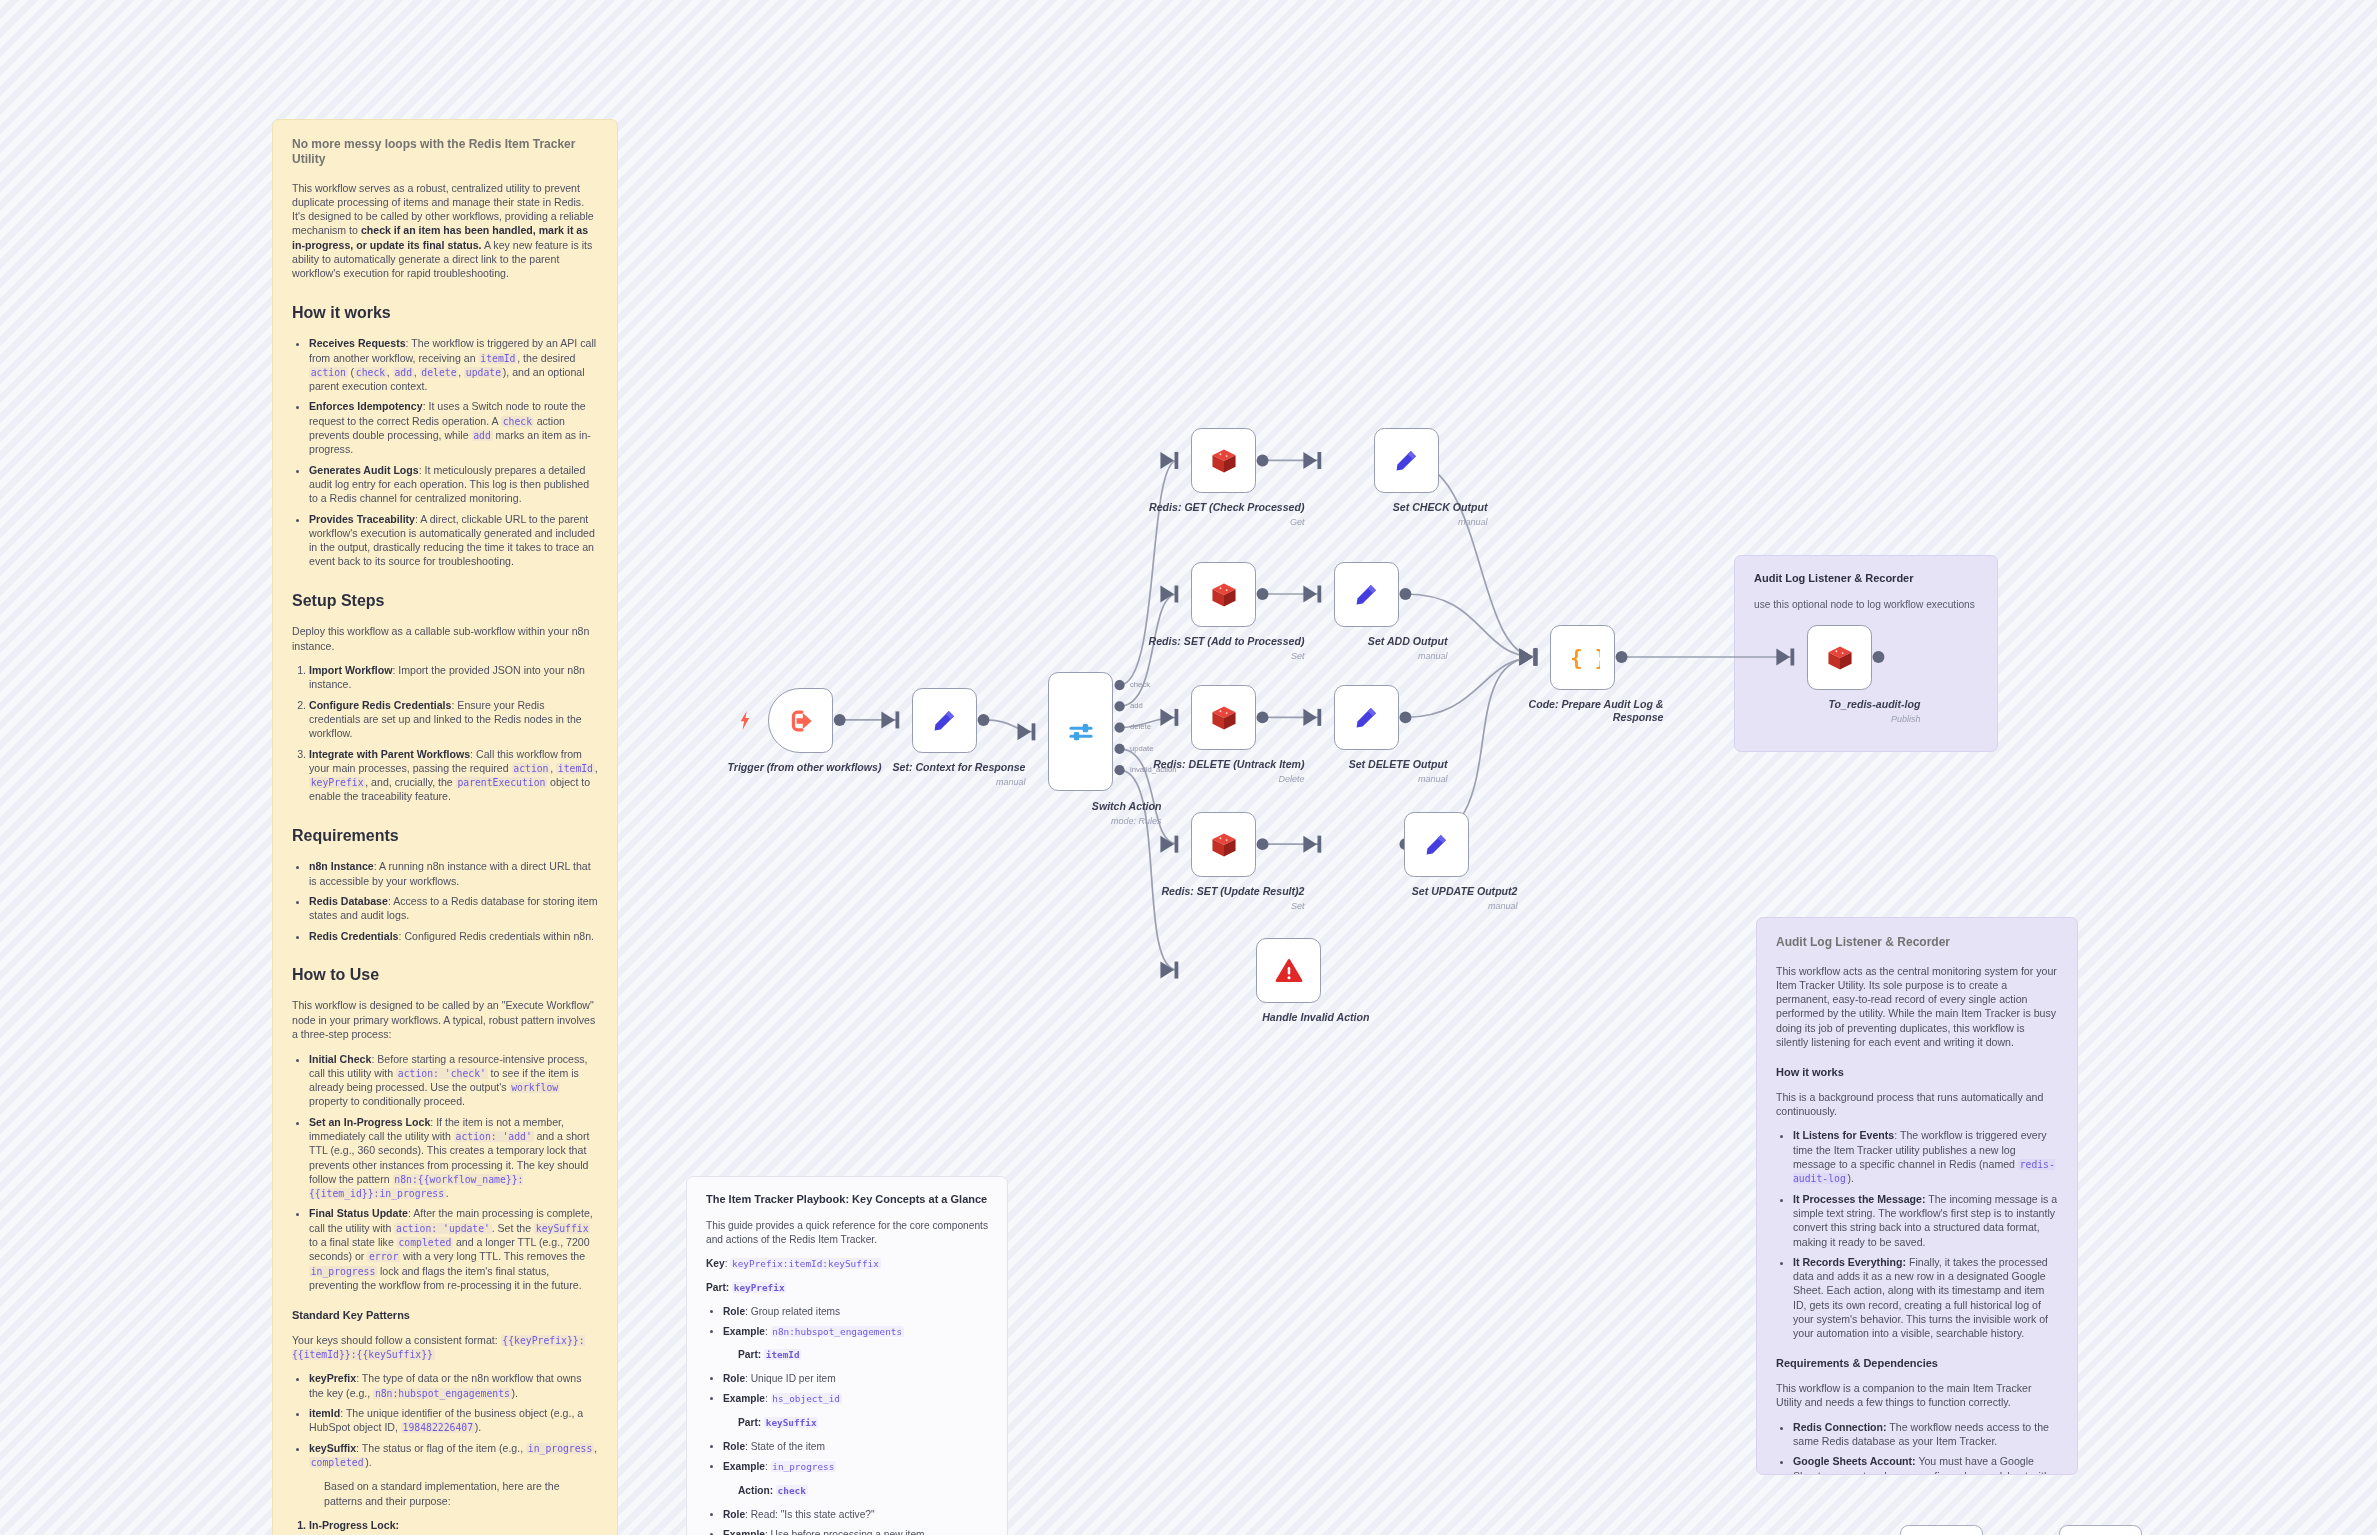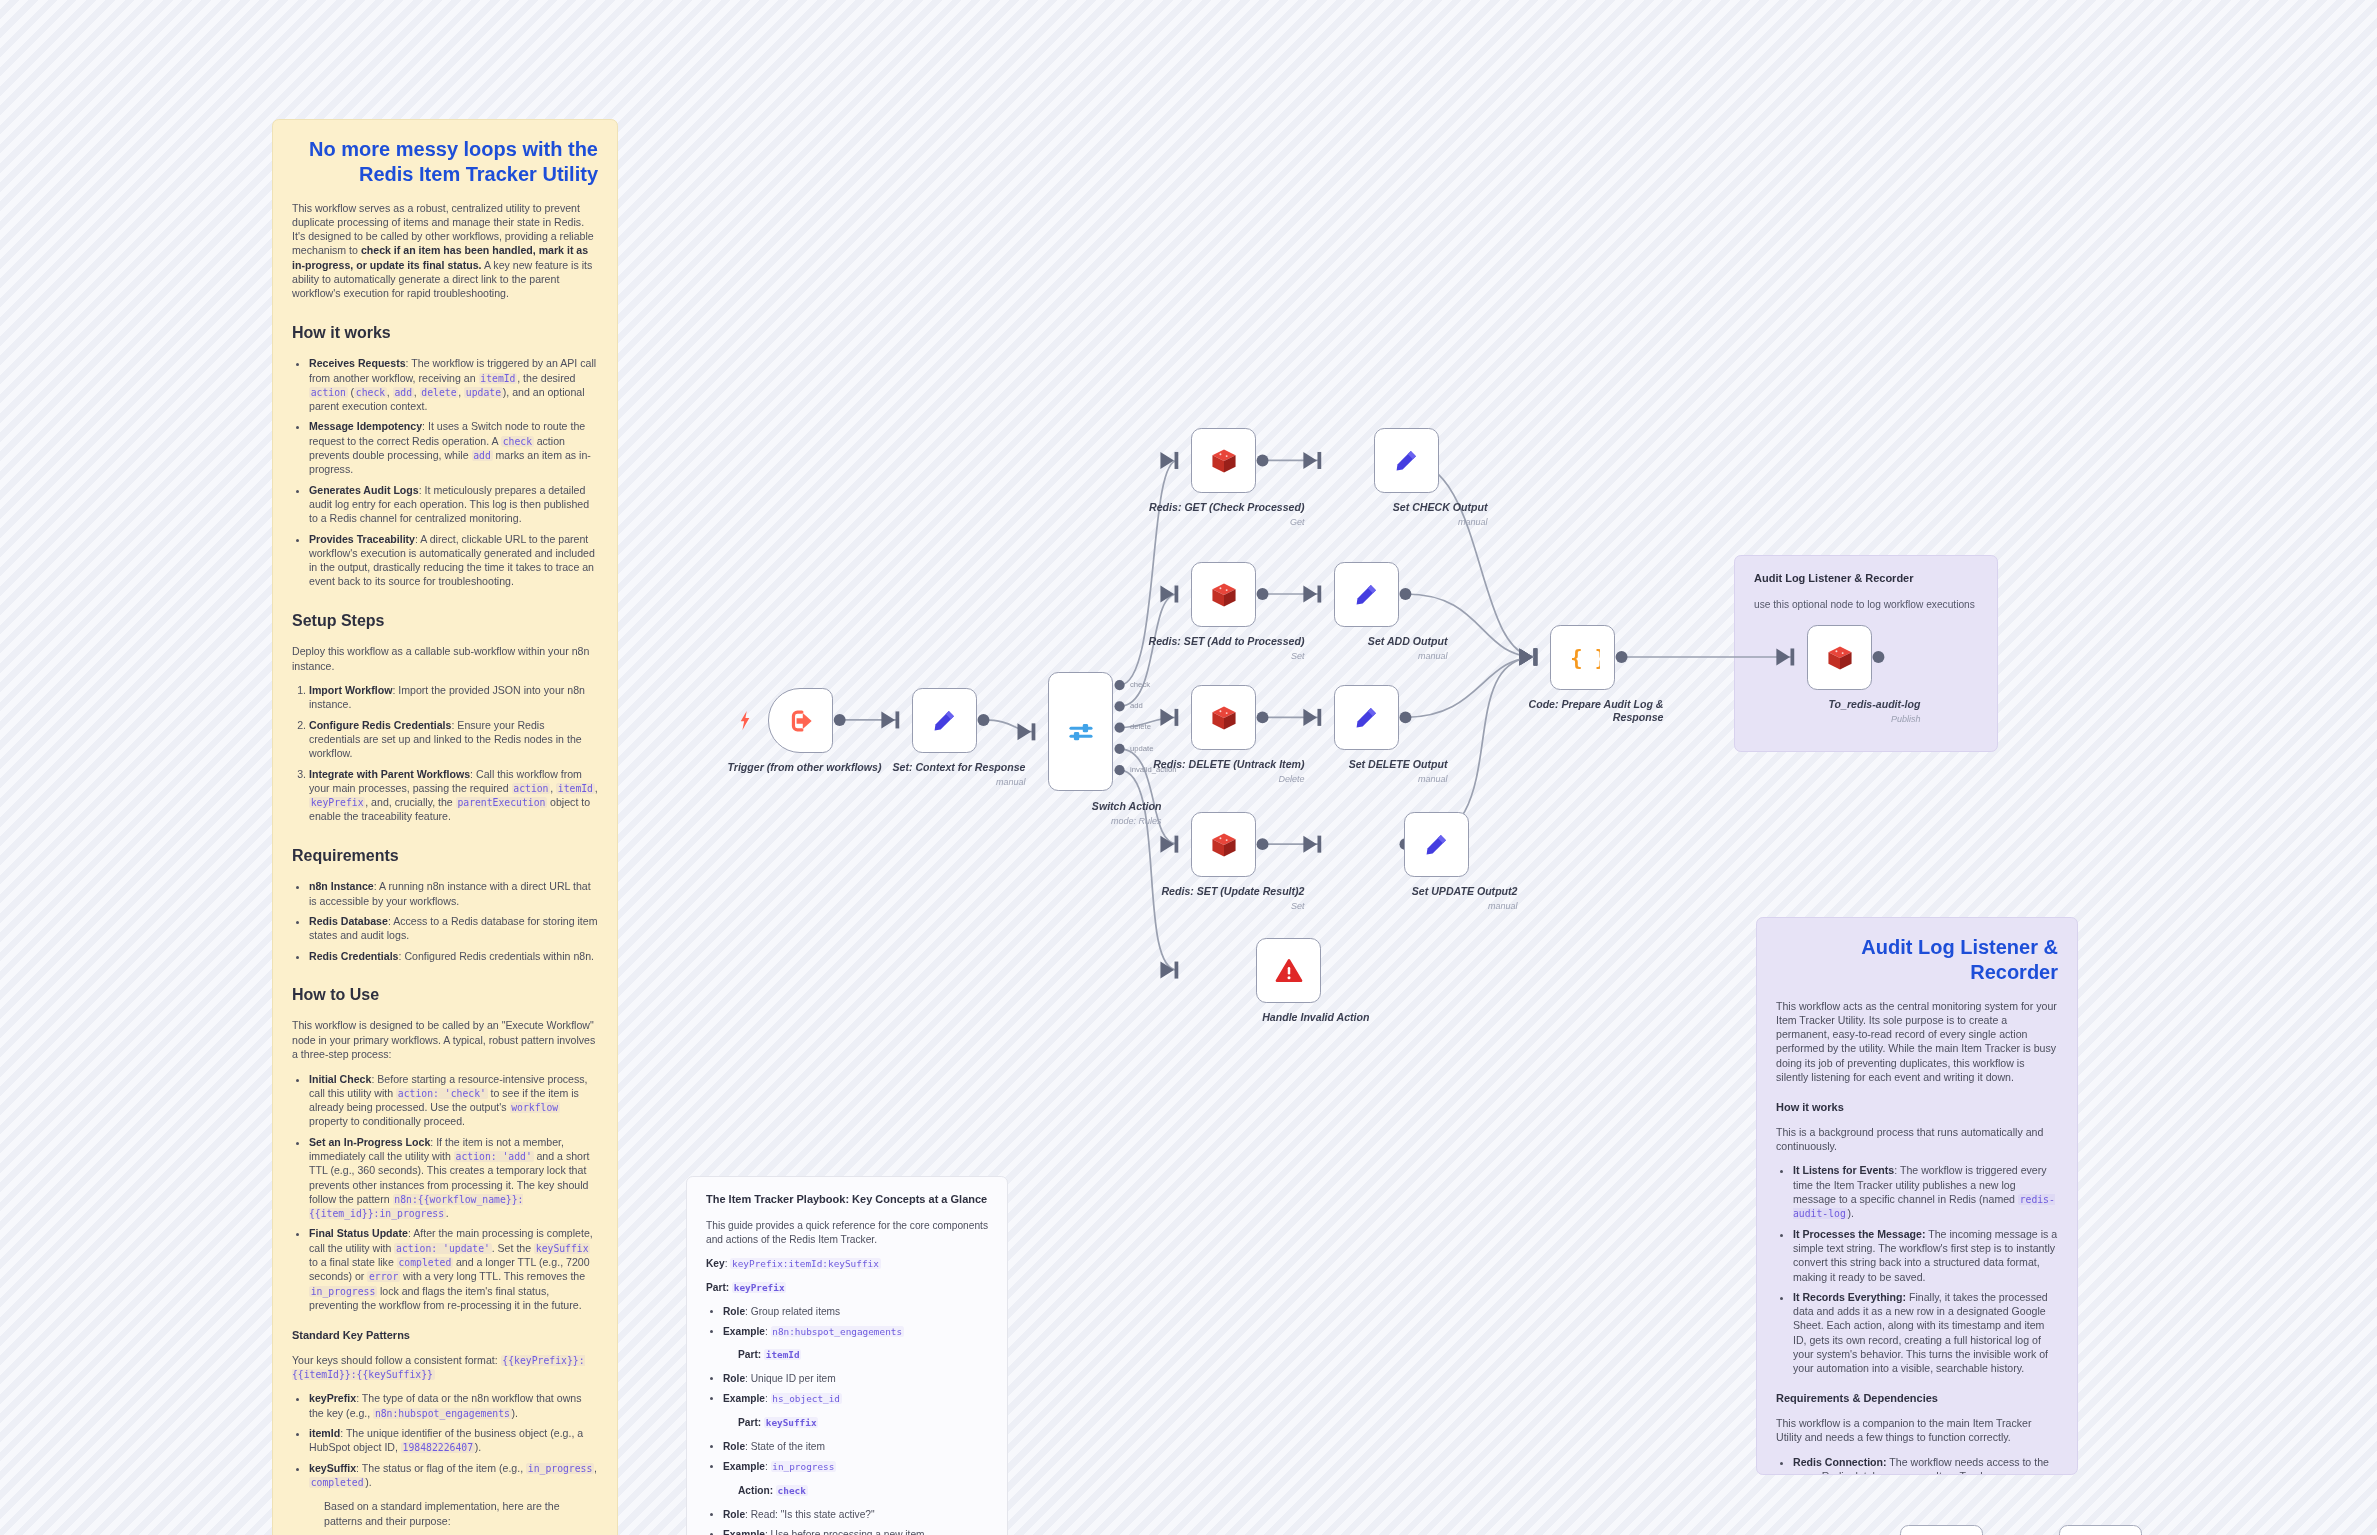--- a/index.html
+++ b/index.html
@@ -8,21 +8,21 @@
     background-color:#f1f2f8;
     background-image:repeating-linear-gradient(135deg,#f7f8fc 0 6.8px,#edeff6 6.8px 13.6px);
     font-family:"Liberation Sans","DejaVu Sans",sans-serif;color:#35394a;
   }
   
   .note{position:absolute;border-radius:6.8px;padding:13.6px 19px;box-sizing:border-box;
         overflow:hidden;line-height:1.35;font-size:10.6px;color:#4d4f5e;z-index:1;}
   .note-yellow{background:#fcf0cc;border:0.9px solid #efe2b6;}
   .note-purple{background:#e7e3f6;border:0.9px solid #d8d2ee;}
   .note-white{background:#fbfbfe;border:0.9px solid #e4e5ec;font-size:10.2px;}
-  .n-h1{font-size:20px;font-weight:bold;color:#1d4ed8;line-height:1.25;margin:3.4px 0 13.6px;text-align:right;}
+  .n-h1{font-size:12px;font-weight:bold;color:#737373;line-height:1.25;margin:3.4px 0 13.6px;}
   .n-h2{font-size:16px;font-weight:bold;color:#2e3040;line-height:1.25;margin:22px 0 13.6px;}
   .n-h3{font-size:11px;font-weight:bold;color:#2e3040;margin:15.3px 0 10.2px;}
   .n-p{margin:0 0 10.2px;}
   .n-pi{margin:0 0 10.2px;padding-left:32px;}
   .note ul,.note ol{margin:0 0 10.2px;padding-left:17px;}
   .note li{margin:0 0 6px;}
   .note ol.olx>li{margin:0 0 8.5px;font-weight:bold;color:#2e3040;}
   .note b{color:#2e3040;}
   .note code{font-family:"DejaVu Sans Mono","Liberation Mono",monospace;font-size:0.92em;
              color:#6e5bdd;background:rgba(110,91,221,0.07);padding:0 1.7px;border-radius:2.6px;
@@ -53,21 +53,21 @@
 <body>
 
 <div class="canvas">
 
   <div class="note note-yellow" style="left:272px;top:119px;width:346px;height:1438px">
       <div class="n-h1">No more messy loops with the Redis Item Tracker Utility</div>
       <p class="n-p">This workflow serves as a robust, centralized utility to prevent duplicate processing of items and manage their state in Redis. It's designed to be called by other workflows, providing a reliable mechanism to <b>check if an item has been handled, mark it as in-progress, or update its final status.</b> A key new feature is its ability to automatically generate a direct link to the parent workflow's execution for rapid troubleshooting.</p>
       <div class="n-h2">How it works</div>
       <ul>
         <li><b>Receives Requests</b>: The workflow is triggered by an API call from another workflow, receiving an <code>itemId</code>, the desired <code>action</code> (<code>check</code>, <code>add</code>, <code>delete</code>, <code>update</code>), and an optional parent execution context.</li>
-        <li><b>Message Idempotency</b>: It uses a Switch node to route the request to the correct Redis operation. A <code>check</code> action prevents double processing, while <code>add</code> marks an item as in-progress.</li>
+        <li><b>Enforces Idempotency</b>: It uses a Switch node to route the request to the correct Redis operation. A <code>check</code> action prevents double processing, while <code>add</code> marks an item as in-progress.</li>
         <li><b>Generates Audit Logs</b>: It meticulously prepares a detailed audit log entry for each operation. This log is then published to a Redis channel for centralized monitoring.</li>
         <li><b>Provides Traceability</b>: A direct, clickable URL to the parent workflow's execution is automatically generated and included in the output, drastically reducing the time it takes to trace an event back to its source for troubleshooting.</li>
       </ul>
       <div class="n-h2">Setup Steps</div>
       <p class="n-p">Deploy this workflow as a callable sub-workflow within your n8n instance.</p>
       <ol>
         <li><b>Import Workflow</b>: Import the provided JSON into your n8n instance.</li>
         <li><b>Configure Redis Credentials</b>: Ensure your Redis credentials are set up and linked to the Redis nodes in the workflow.</li>
         <li><b>Integrate with Parent Workflows</b>: Call this workflow from your main processes, passing the required <code>action</code>, <code>itemId</code>, <code>keyPrefix</code>, and, crucially, the <code>parentExecution</code> object to enable the traceability feature.</li>
       </ol>

